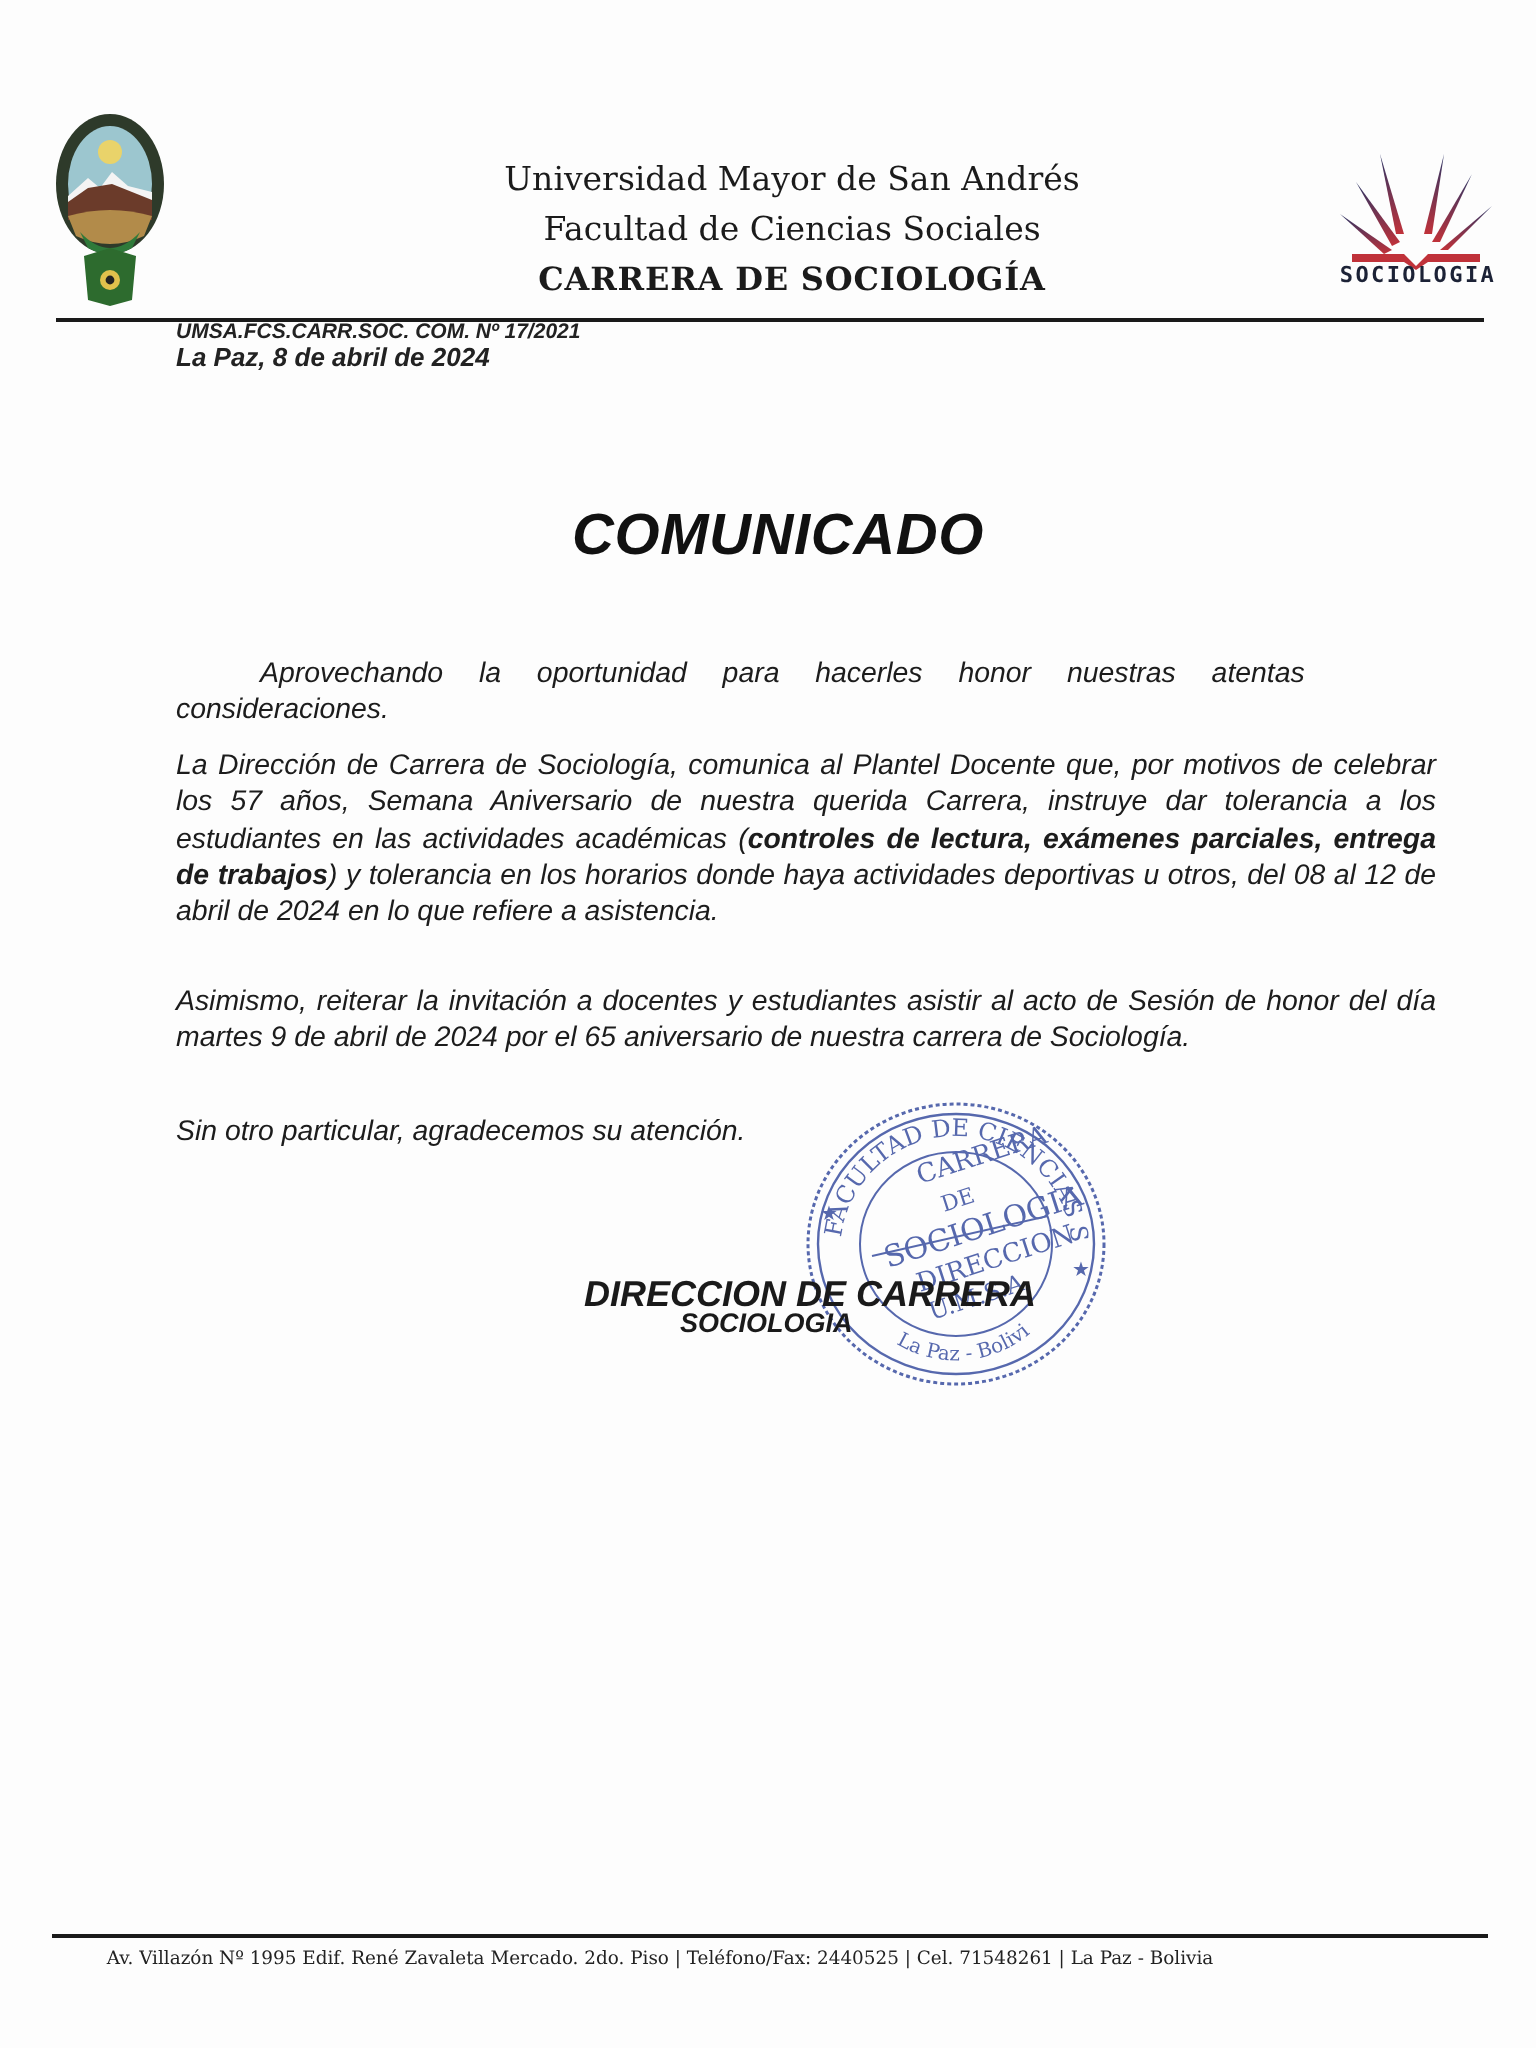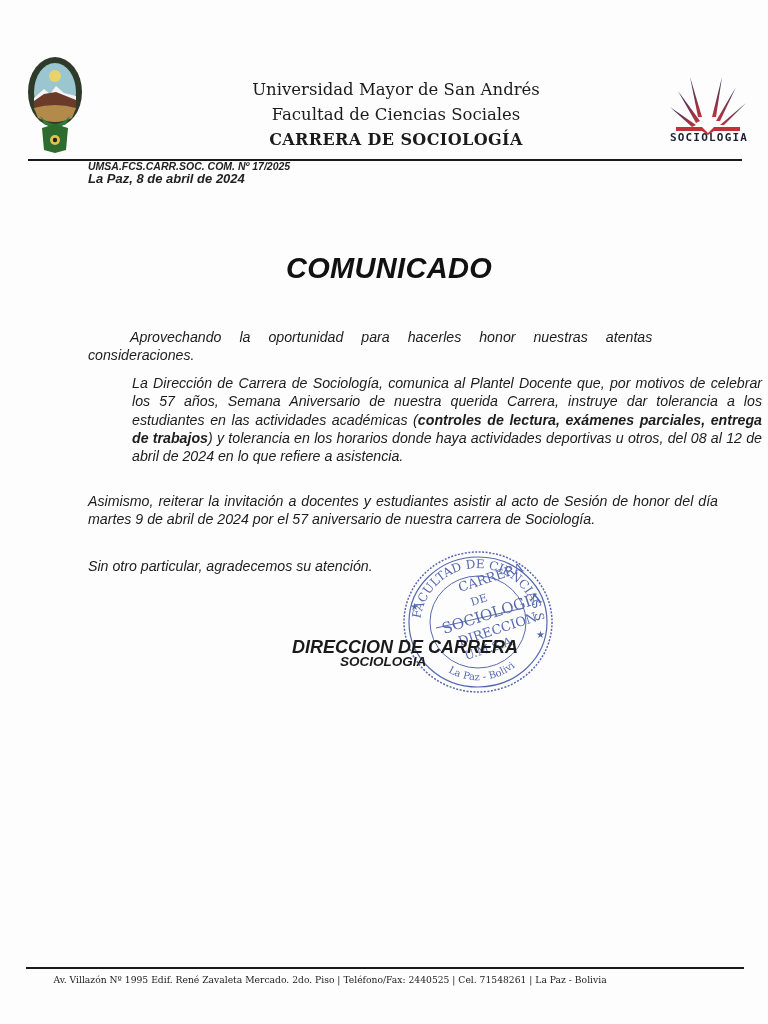--- a/index.html
+++ b/index.html
@@ -24,21 +24,21 @@
     #bottom-rule { left: 26px; top: 967px; width: 718px; }
 
     #ref { left: 88px; top: 160px; font-size: 10.5px; font-weight: bold; font-style: italic; line-height: 12px; color: #222; }
     #date { left: 88px; top: 173px; font-size: 13px; font-weight: bold; font-style: italic; line-height: 12px; color: #222; }
 
     #title { left: 0; width: 778px; top: 252px; text-align: center; font-size: 29px; font-weight: bold; font-style: italic; letter-spacing: 0.3px; color: #111; }
 
     .para { left: 88px; width: 630px; font-size: 14.2px; font-style: italic; line-height: 18.3px; text-align: justify; color: #1c1c1c; }
     #p1 { top: 328px; text-indent: 42px; word-spacing: 14px; }
     #p1 .last { word-spacing: 0; }
-    #p2 { top: 374px; margin-left: 44px; }
+    #p2 { top: 374px; }
     #p3 { top: 492px; }
     #p4 { top: 557px; }
     .para b { font-weight: bold; }
 
     #sig1 { left: 292px; top: 637px; font-size: 18px; font-weight: bold; font-style: italic; color: #1a1a1a; }
     #sig2 { left: 340px; top: 654px; font-size: 13.5px; font-weight: bold; font-style: italic; color: #1a1a1a; }
 
     #stamp { left: 400px; top: 548px; width: 156px; height: 146px; opacity: 0.85; }
 
     #footer { left: 0; width: 660px; top: 974px; text-align: center; font-family: "DejaVu Serif", serif; font-size: 9.2px; color: #222; }
@@ -75,33 +75,33 @@
   <path d="M2 34 L28 52 L24 54 Z" fill="url(#lg)"></path>
   <path d="M54 4 L48 44 L44 44 Z" fill="url(#lg)"></path>
   <path d="M68 14 L52 48 L48 48 Z" fill="url(#lg)"></path>
   <path d="M78 30 L56 52 L52 52 Z" fill="url(#lg)"></path>
   <path d="M8 54 L34 54 L40 60 L46 54 L72 54 L72 58 L46 58 L40 62 L34 58 L8 58 Z" fill="#c0323a"></path>
 </svg>
 <div id="logo-text" class="abs">SOCIOLOGIA</div>
 
 <div id="top-rule" class="abs rule"></div>
 
-<div id="ref" class="abs">UMSA.FCS.CARR.SOC. COM. Nº 17/2025</div>
+<div id="ref" class="abs">UMSA.FCS.CARR.SOC. COM. Nº 17/2021</div>
 <div id="date" class="abs">La Paz, 8 de abril de 2024</div>
 
 <div id="title" class="abs">COMUNICADO</div>
 
 <div id="p1" class="abs para">
   <span>Aprovechando la oportunidad para hacerles honor nuestras atentas</span><br>
   <span class="last">consideraciones.</span>
 </div>
 
 <div id="p2" class="abs para"><span>La Dirección de Carrera de Sociología, comunica al Plantel Docente que, por motivos de celebrar los 57 años, Semana Aniversario de nuestra querida Carrera, instruye dar tolerancia a los estudiantes en las actividades académicas (</span><b>controles de lectura, exámenes parciales, entrega de trabajos</b><span>) y tolerancia en los horarios donde haya actividades deportivas u otros, del 08 al 12 de abril de 2024 en lo que refiere a asistencia.</span></div>
 
-<div id="p3" class="abs para">Asimismo, reiterar la invitación a docentes y estudiantes asistir al acto de Sesión de honor del día martes 9 de abril de 2024 por el 57 aniversario de nuestra carrera de Sociología.</div>
+<div id="p3" class="abs para">Asimismo, reiterar la invitación a docentes y estudiantes asistir al acto de Sesión de honor del día martes 9 de abril de 2024 por el 65 aniversario de nuestra carrera de Sociología.</div>
 
 <div id="p4" class="abs para">Sin otro particular, agradecemos su atención.</div>
 
 <svg id="stamp" class="abs" viewBox="0 0 156 146">
   <defs>
     <path id="ringTop" d="M20 78 A58 58 0 0 1 136 78"></path>
     <path id="ringBot" d="M40 118 A58 58 0 0 0 116 118"></path>
   </defs>
   <g fill="none" stroke="#3a4fa0">
     <ellipse cx="78" cy="74" rx="74" ry="70" stroke-width="1.5" stroke-dasharray="2 1.5"></ellipse>

